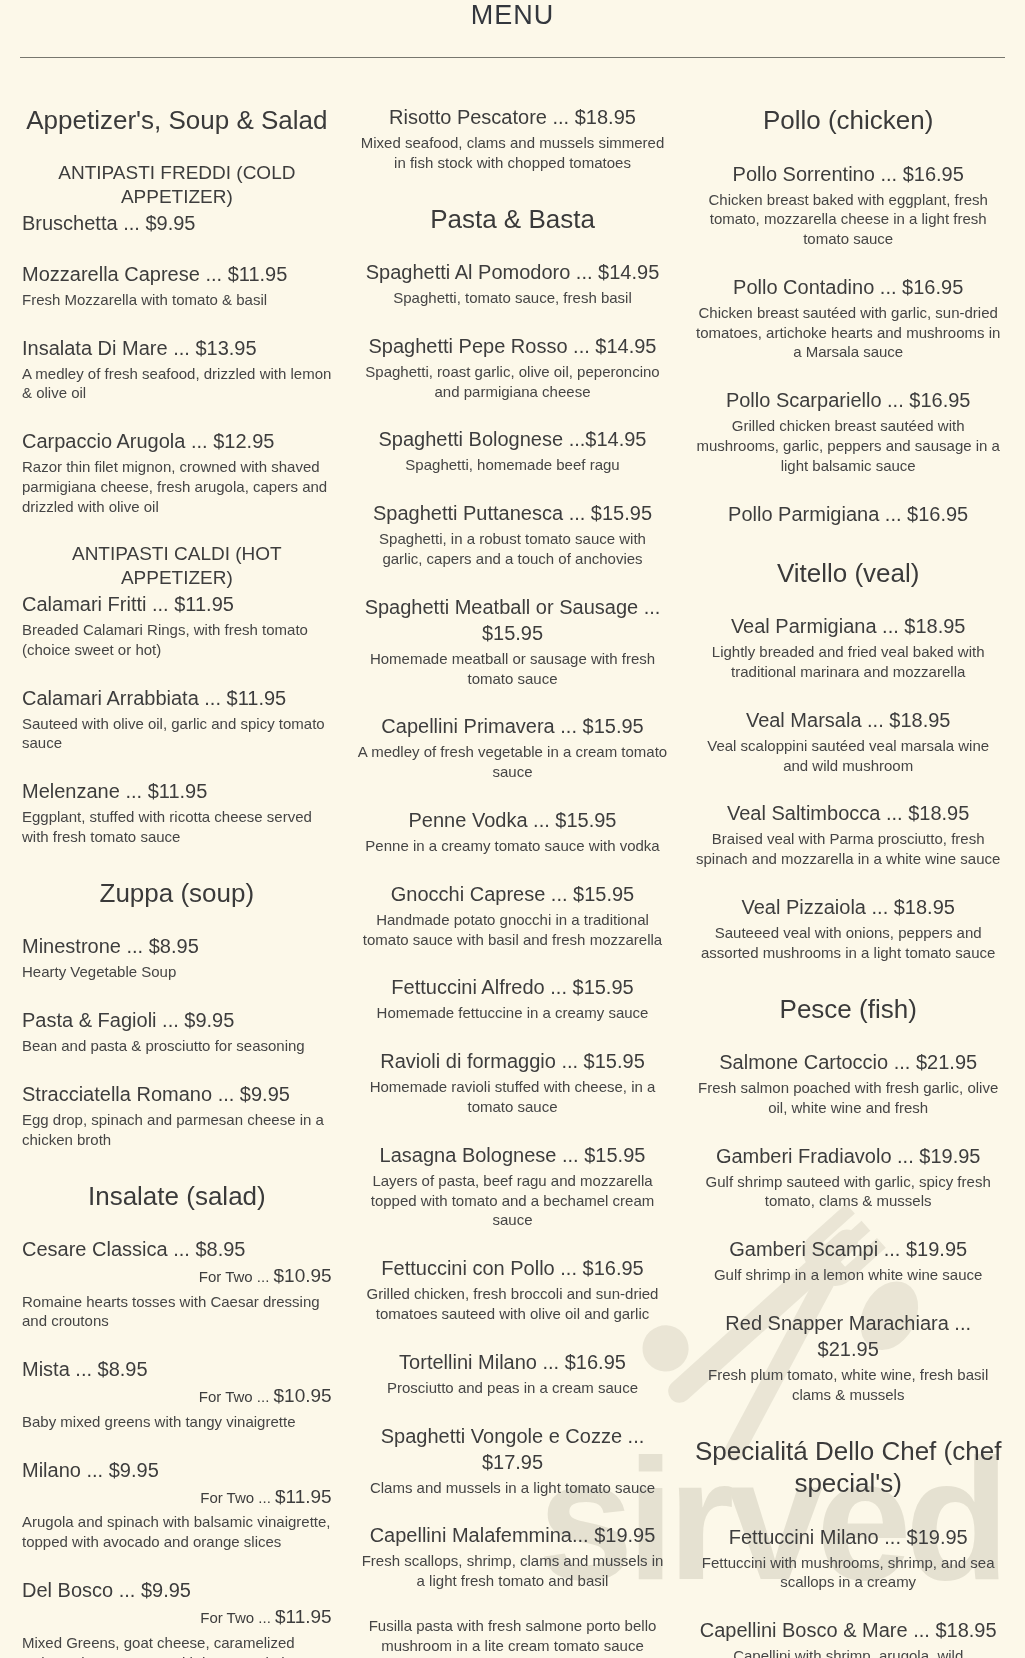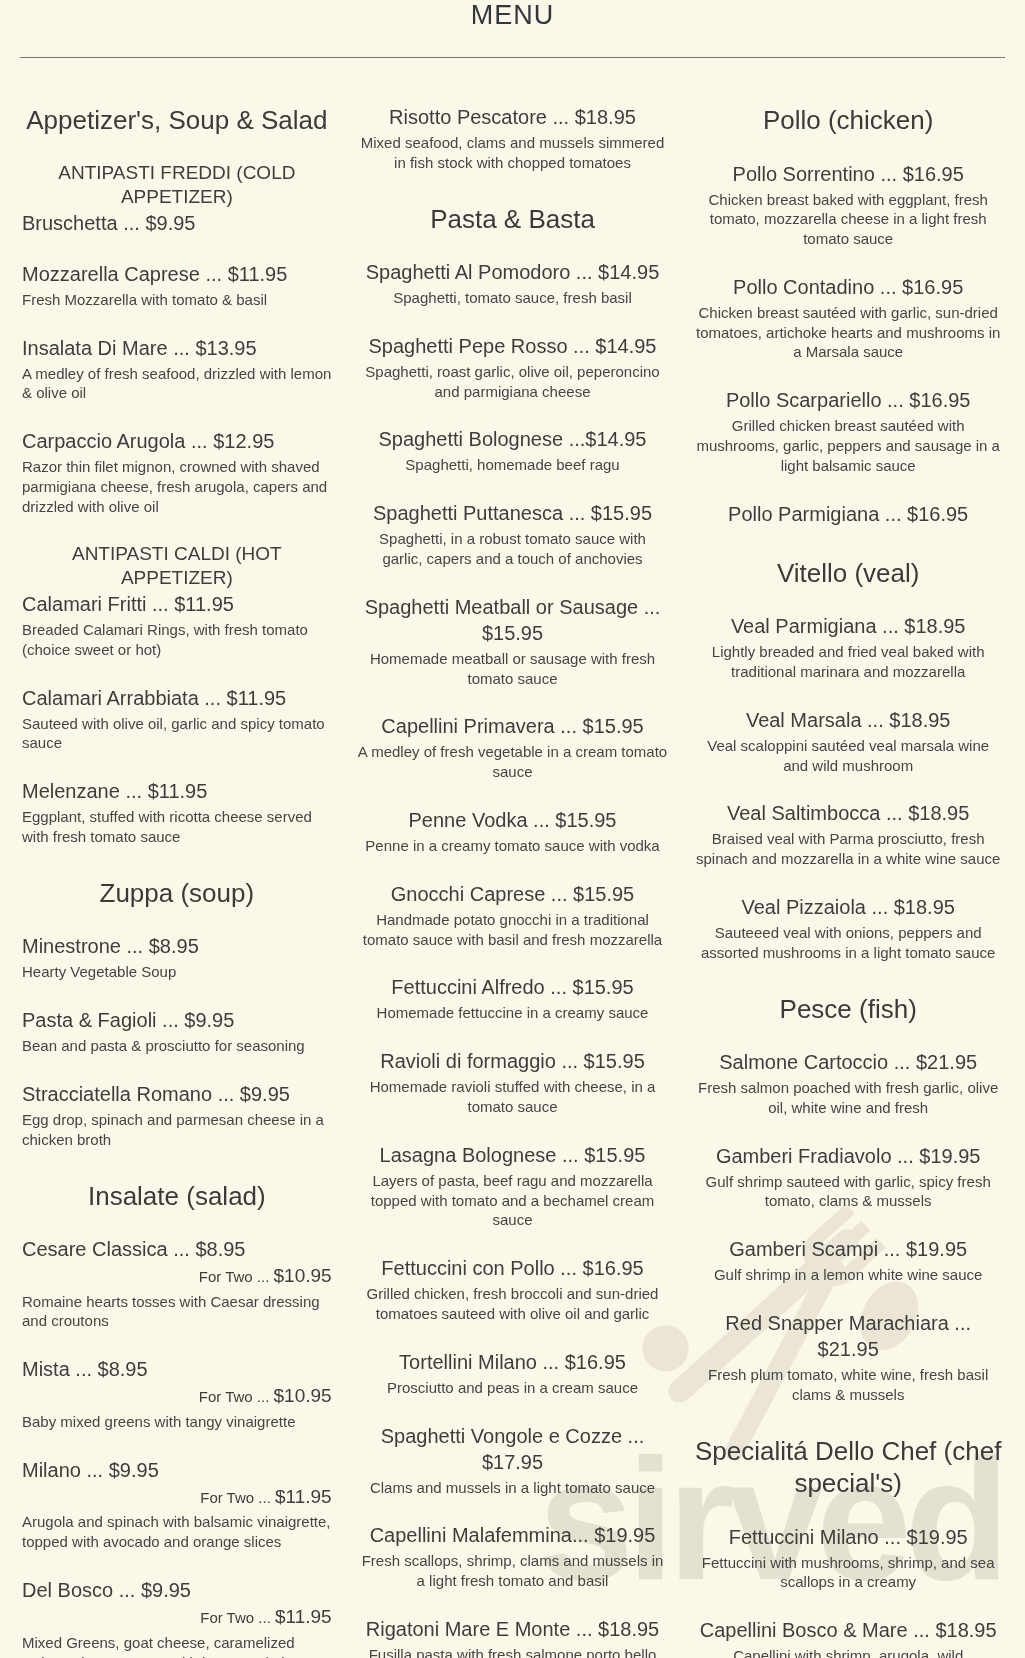--- a/index.html
+++ b/index.html
@@ -201,21 +201,20 @@
       </div>
       <div class="item">
         <div class="line">Spaghetti Vongole e Cozze ... $17.95</div>
         <div class="desc">Clams and mussels in a light tomato sauce</div>
       </div>
       <div class="item">
         <div class="line">Capellini Malafemmina... $19.95</div>
         <div class="desc">Fresh scallops, shrimp, clams and mussels in a light fresh tomato and basil</div>
       </div>
       <div class="item">
-        <div class="line">Rigatoni Mare E Monte ... $18.95</div>
         <div class="desc">Fusilla pasta with fresh salmone porto bello mushroom in a lite cream tomato sauce</div>
       </div>
     </div>
     <div class="col col-center">
       <h2 class="sec">Pollo (chicken)</h2>
       <div class="item">
         <div class="line">Pollo Sorrentino ... $16.95</div>
         <div class="desc">Chicken breast baked with eggplant, fresh tomato, mozzarella cheese in a light fresh tomato sauce</div>
       </div>
       <div class="item">

